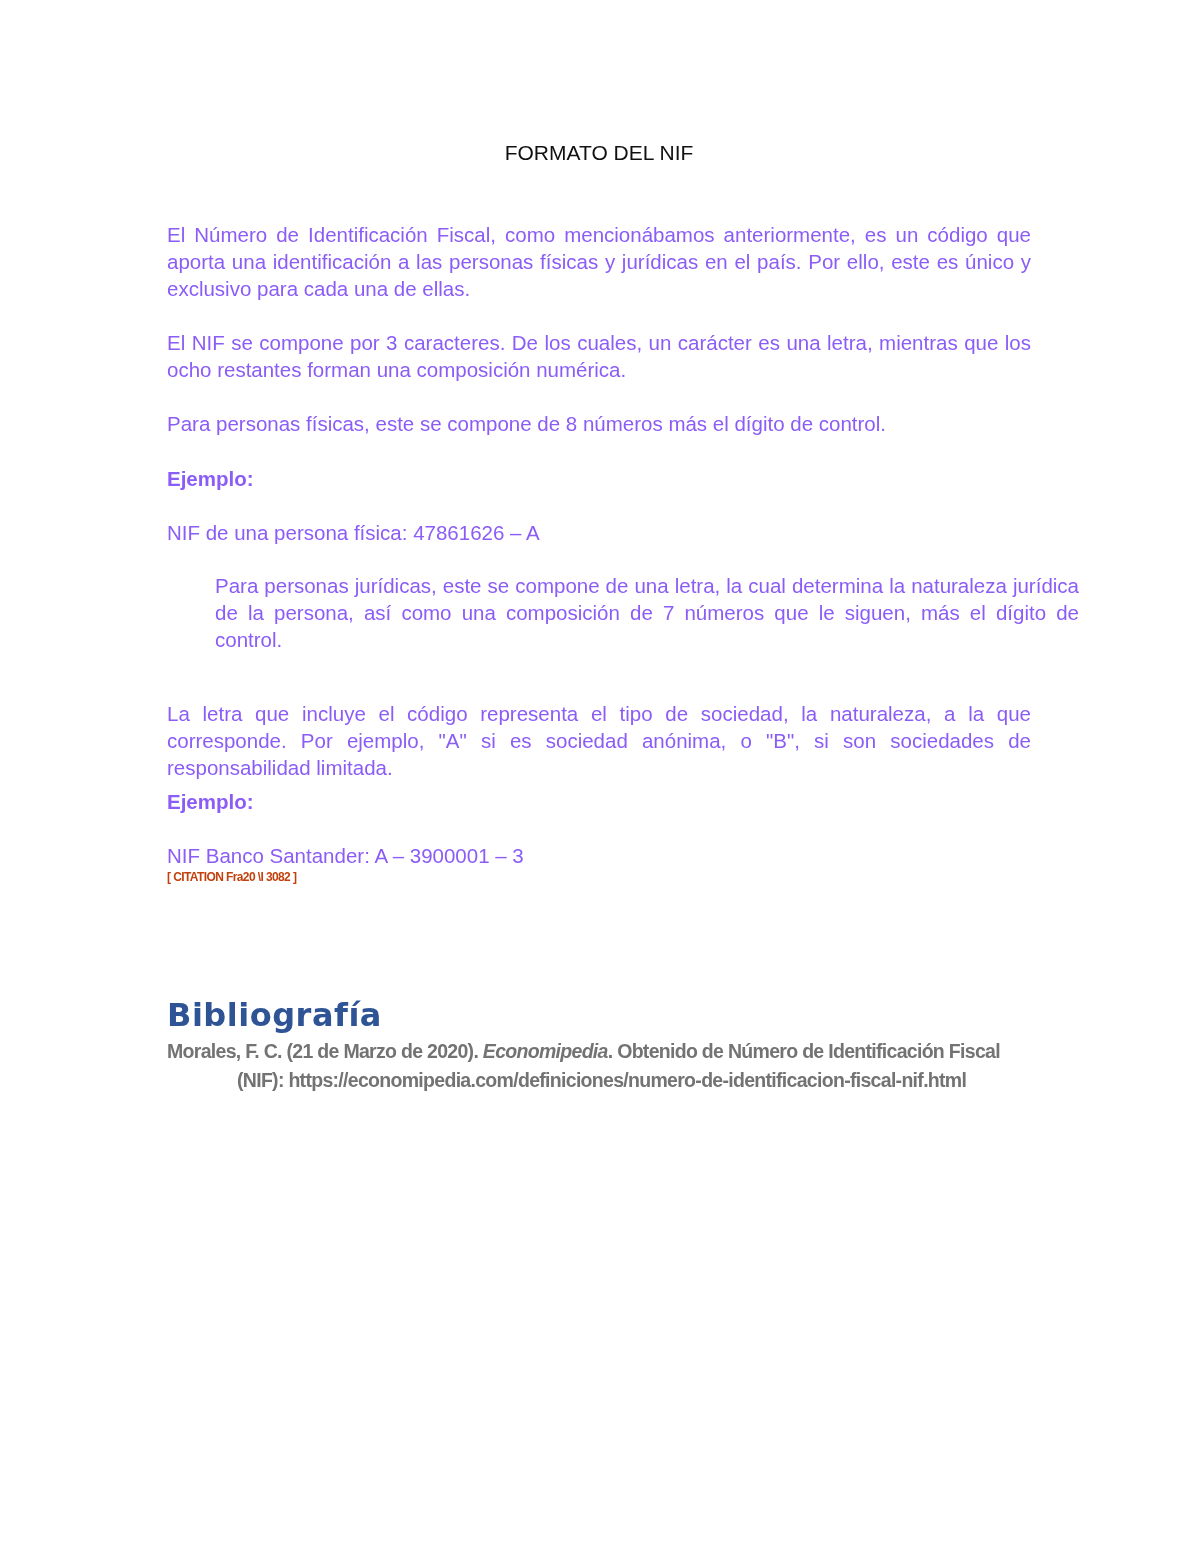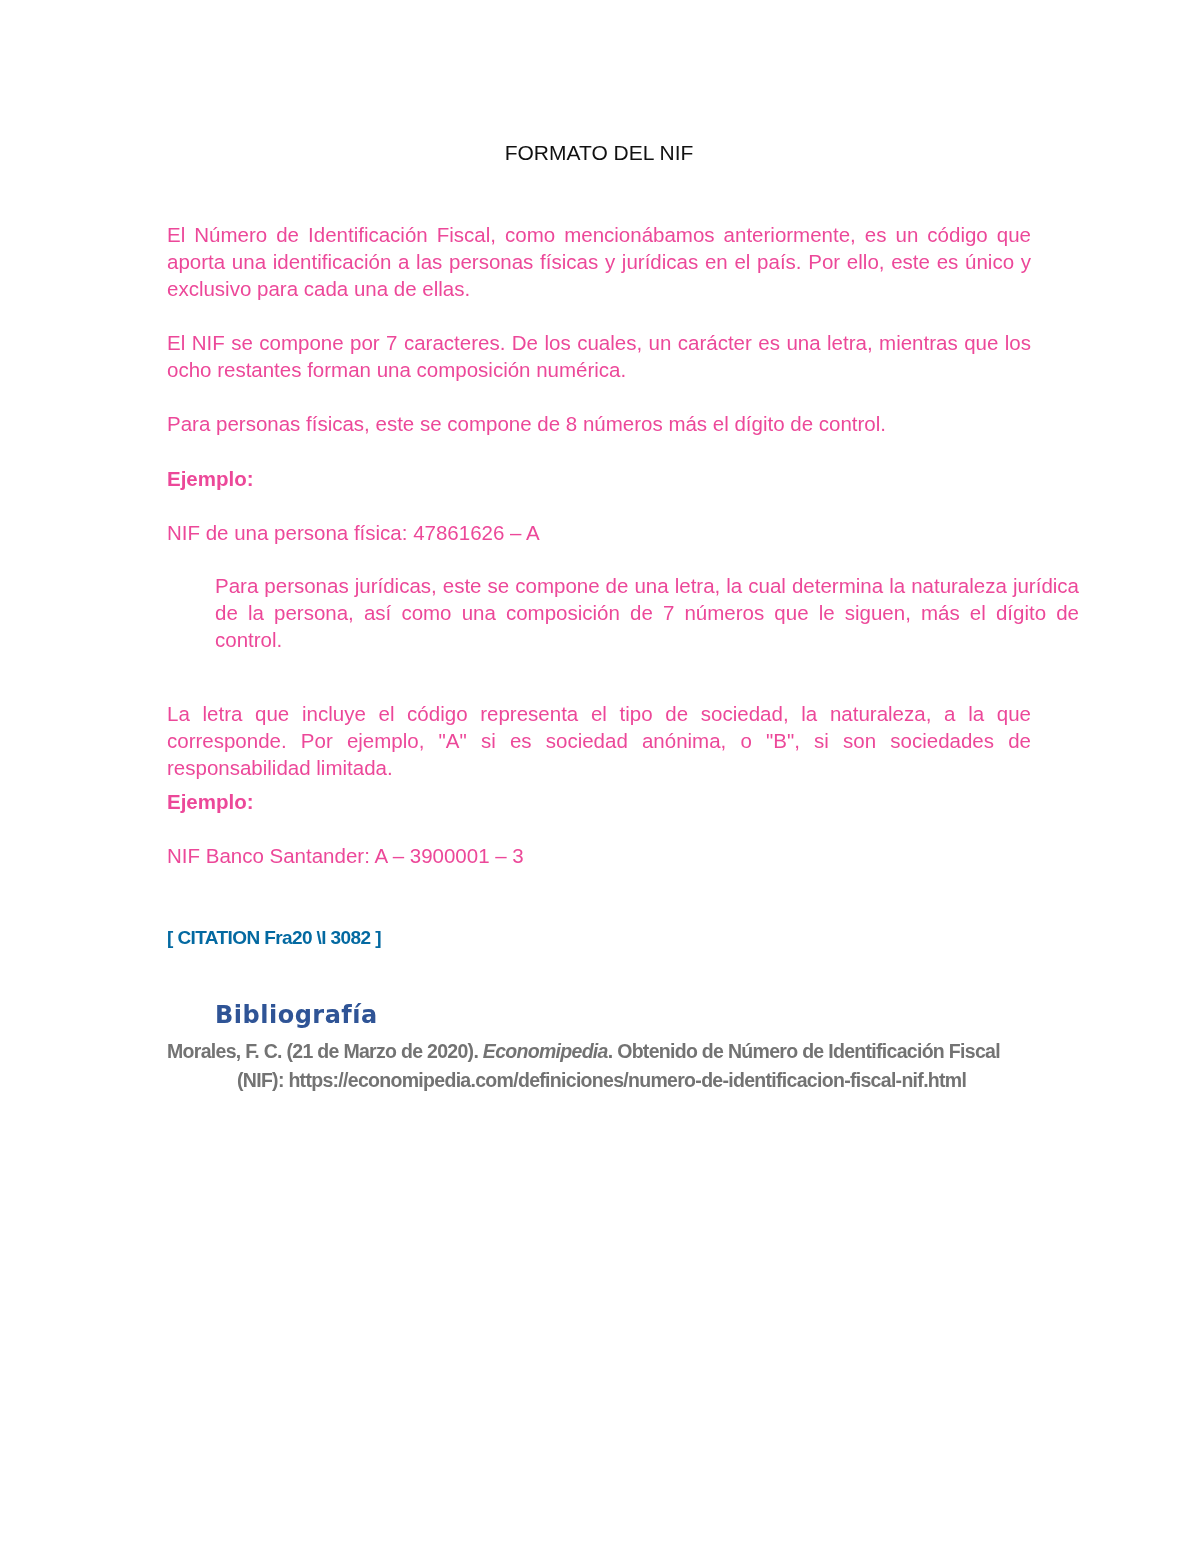--- a/index.html
+++ b/index.html
@@ -34,48 +34,47 @@
     }
     .para {
       position: absolute;
       left: 0;
       width: 864px;
       font-family: "Liberation Sans", sans-serif;
       font-size: 20.5px;
       line-height: 27px;
       text-align: justify;
       margin: 0;
-      color: #ec4899;
+      color: #8b5cf6;
     }
     .para.last-line-left { text-align-last: left; }
     .bold {
       font-weight: bold;
     }
     .citation {
       position: absolute;
       left: 0;
-      top: 924px;
+      top: 863px;
       font-family: "Liberation Sans", sans-serif;
       font-weight: bold;
-      font-size: 19px;
+      font-size: 12px;
       line-height: 28px;
       letter-spacing: -0.6px;
-      color: #0369a1;
+      color: #c2410c;
     }
     .bib-heading {
       position: absolute;
       left: 0;
       top: 998px;
       font-family: "DejaVu Sans", sans-serif;
       font-weight: bold;
-      font-size: 24px;
+      font-size: 32px;
       line-height: 34px;
       color: #2F5496;
       letter-spacing: 0.5px;
-      margin-left: 48px;
     }
     .bib-entry {
       position: absolute;
       left: 0;
       top: 1037px;
       width: 870px;
       font-family: "Liberation Sans", sans-serif;
       font-weight: bold;
       font-size: 19.5px;
       line-height: 29px;
@@ -91,21 +90,21 @@
   </style>
 </head>
 <body>
 
 <div class="page">
 
   <div class="title">FORMATO DEL NIF</div>
 
   <p class="para last-line-left" style="top:221px;">El Número de Identificación Fiscal, como mencionábamos anteriormente, es un código que aporta una identificación a las personas físicas y jurídicas en el país. Por ello, este es único y exclusivo para cada una de ellas.</p>
 
-  <p class="para last-line-left" style="top:329px;">El NIF se compone por 7 caracteres. De los cuales, un carácter es una letra, mientras que los ocho restantes forman una composición numérica.</p>
+  <p class="para last-line-left" style="top:329px;">El NIF se compone por 3 caracteres. De los cuales, un carácter es una letra, mientras que los ocho restantes forman una composición numérica.</p>
 
   <p class="para last-line-left" style="top:410px;">Para personas físicas, este se compone de 8 números más el dígito de control.</p>
 
   <p class="para bold" style="top:465px;">Ejemplo:</p>
 
   <p class="para" style="top:519px;">NIF de una persona física: 47861626 – A</p>
 
   <p class="para last-line-left" style="top:572px;margin-left:48px;">Para personas jurídicas, este se compone de una letra, la cual determina la naturaleza jurídica de la persona, así como una composición de 7 números que le siguen, más el dígito de control.</p>
 
   <p class="para last-line-left" style="top:680px;margin-top:20px;">La letra que incluye el código representa el tipo de sociedad, la naturaleza, a la que corresponde. Por ejemplo, "A" si es sociedad anónima, o "B", si son sociedades de responsabilidad limitada.</p>

